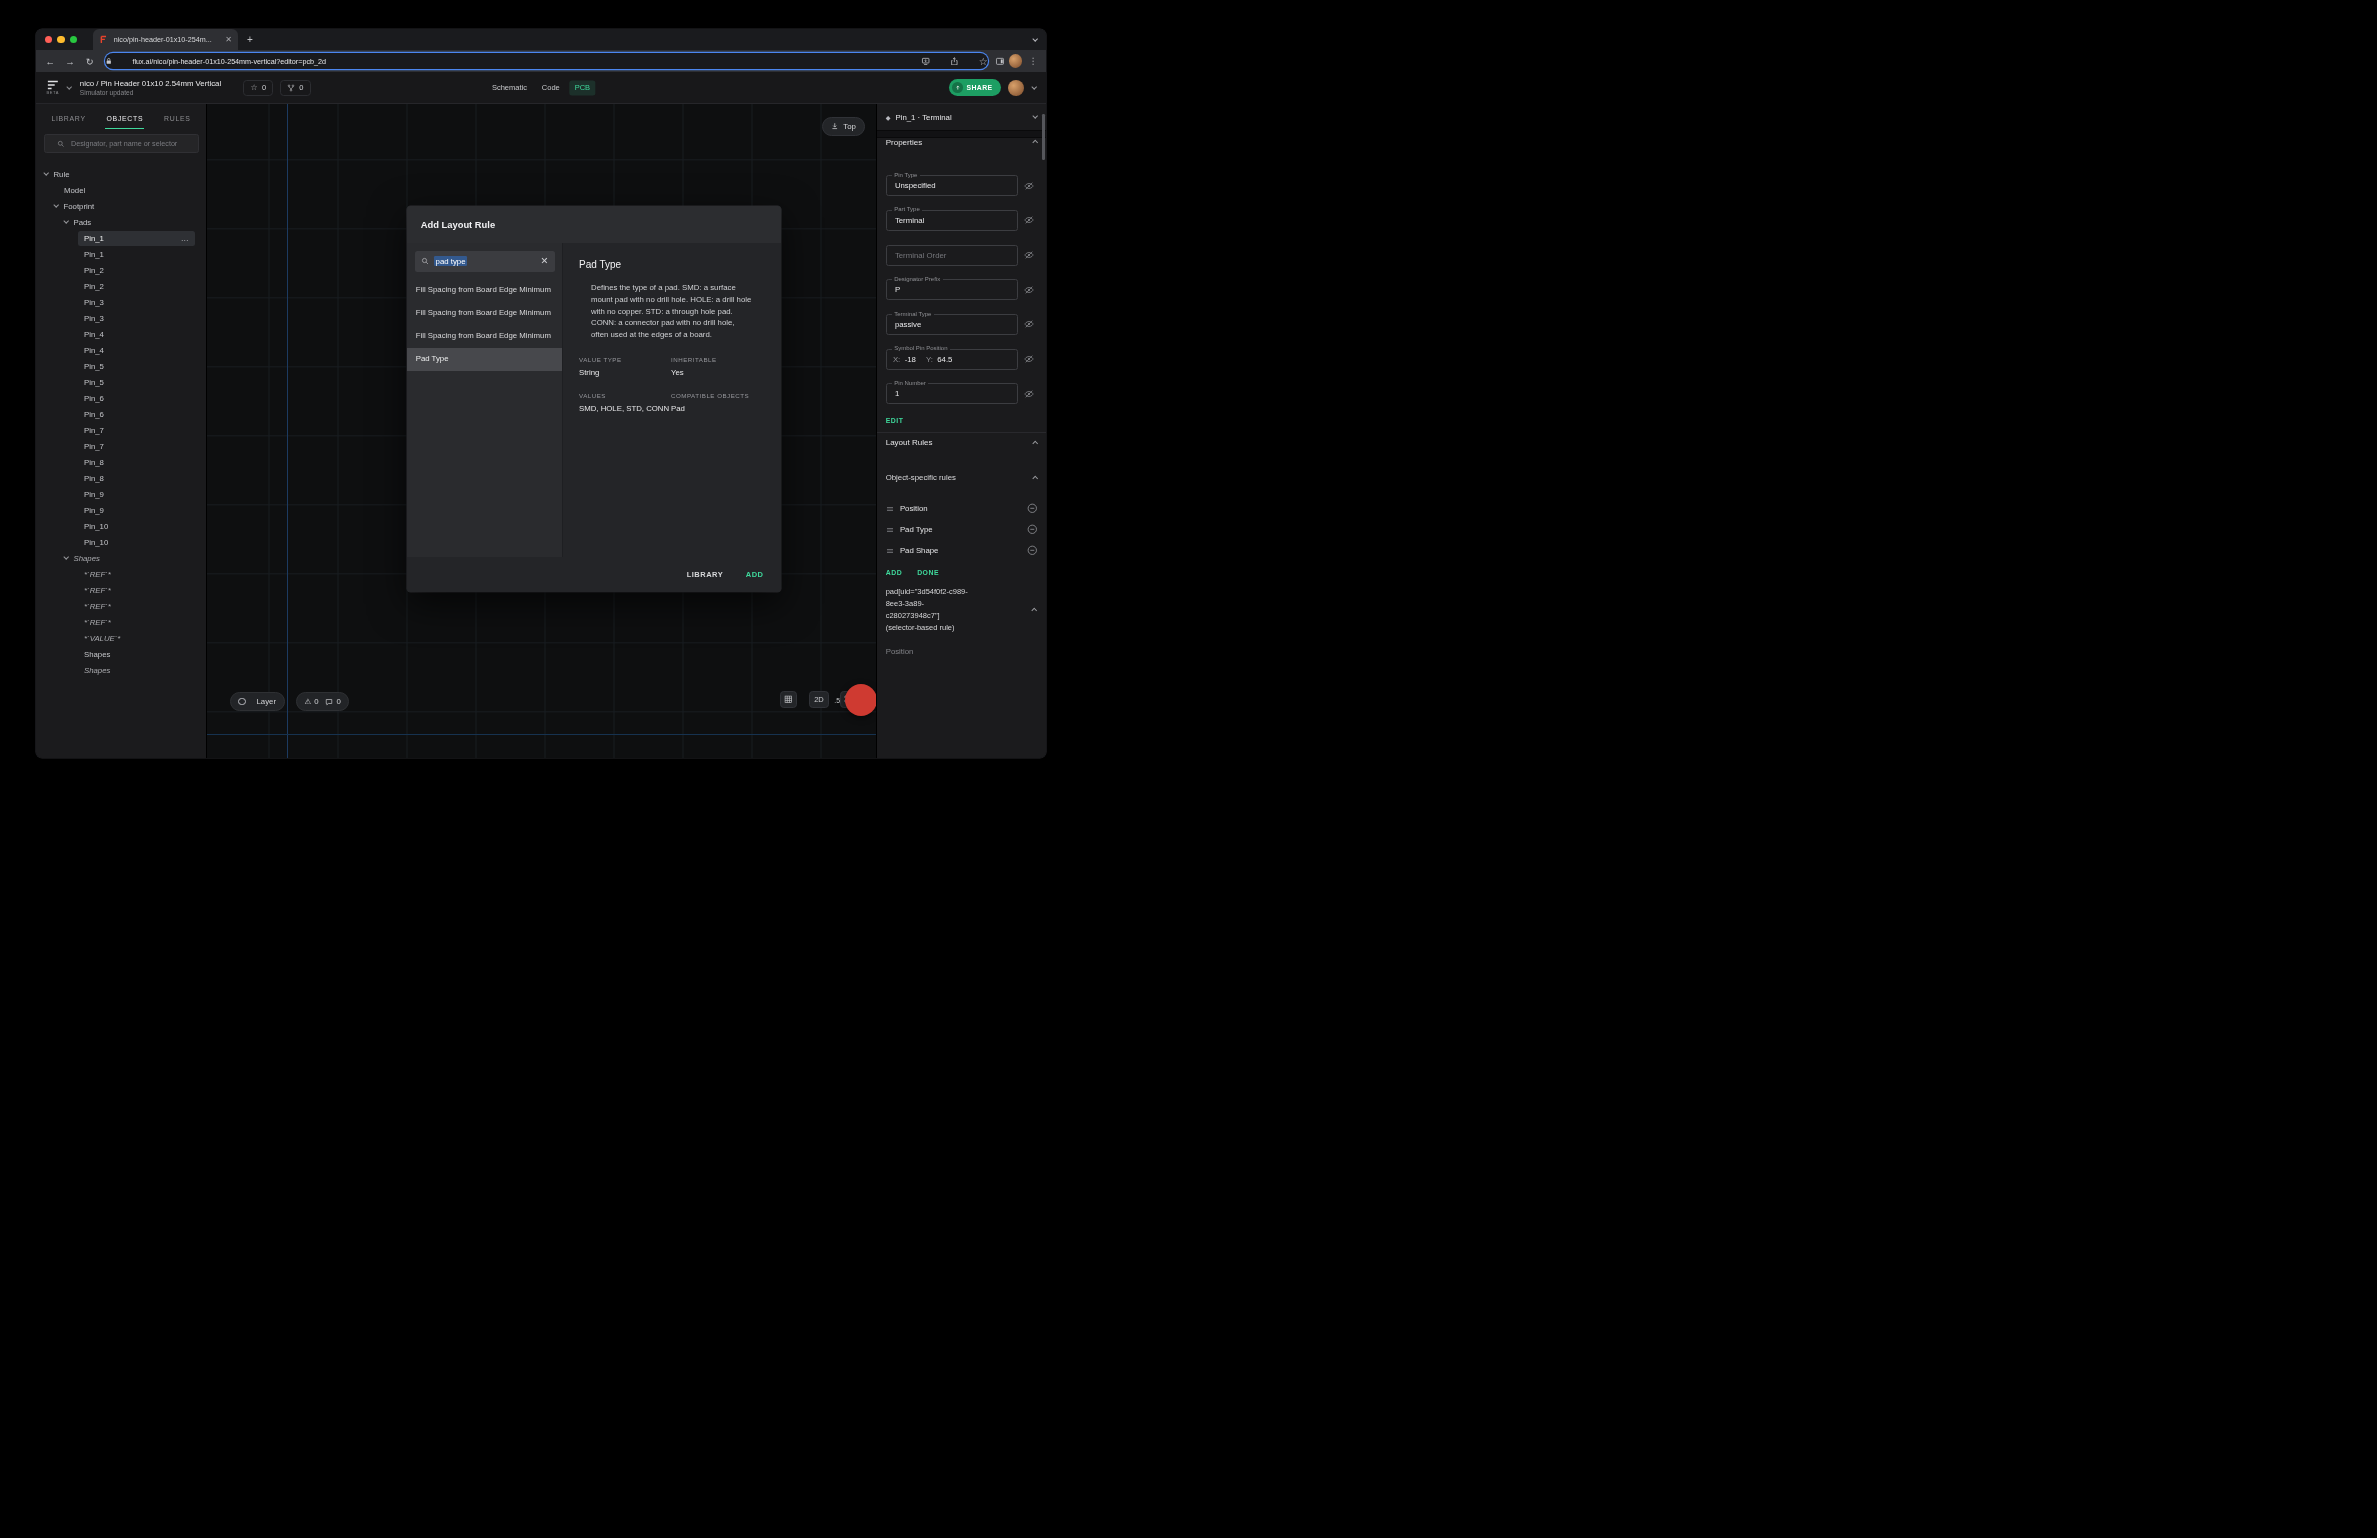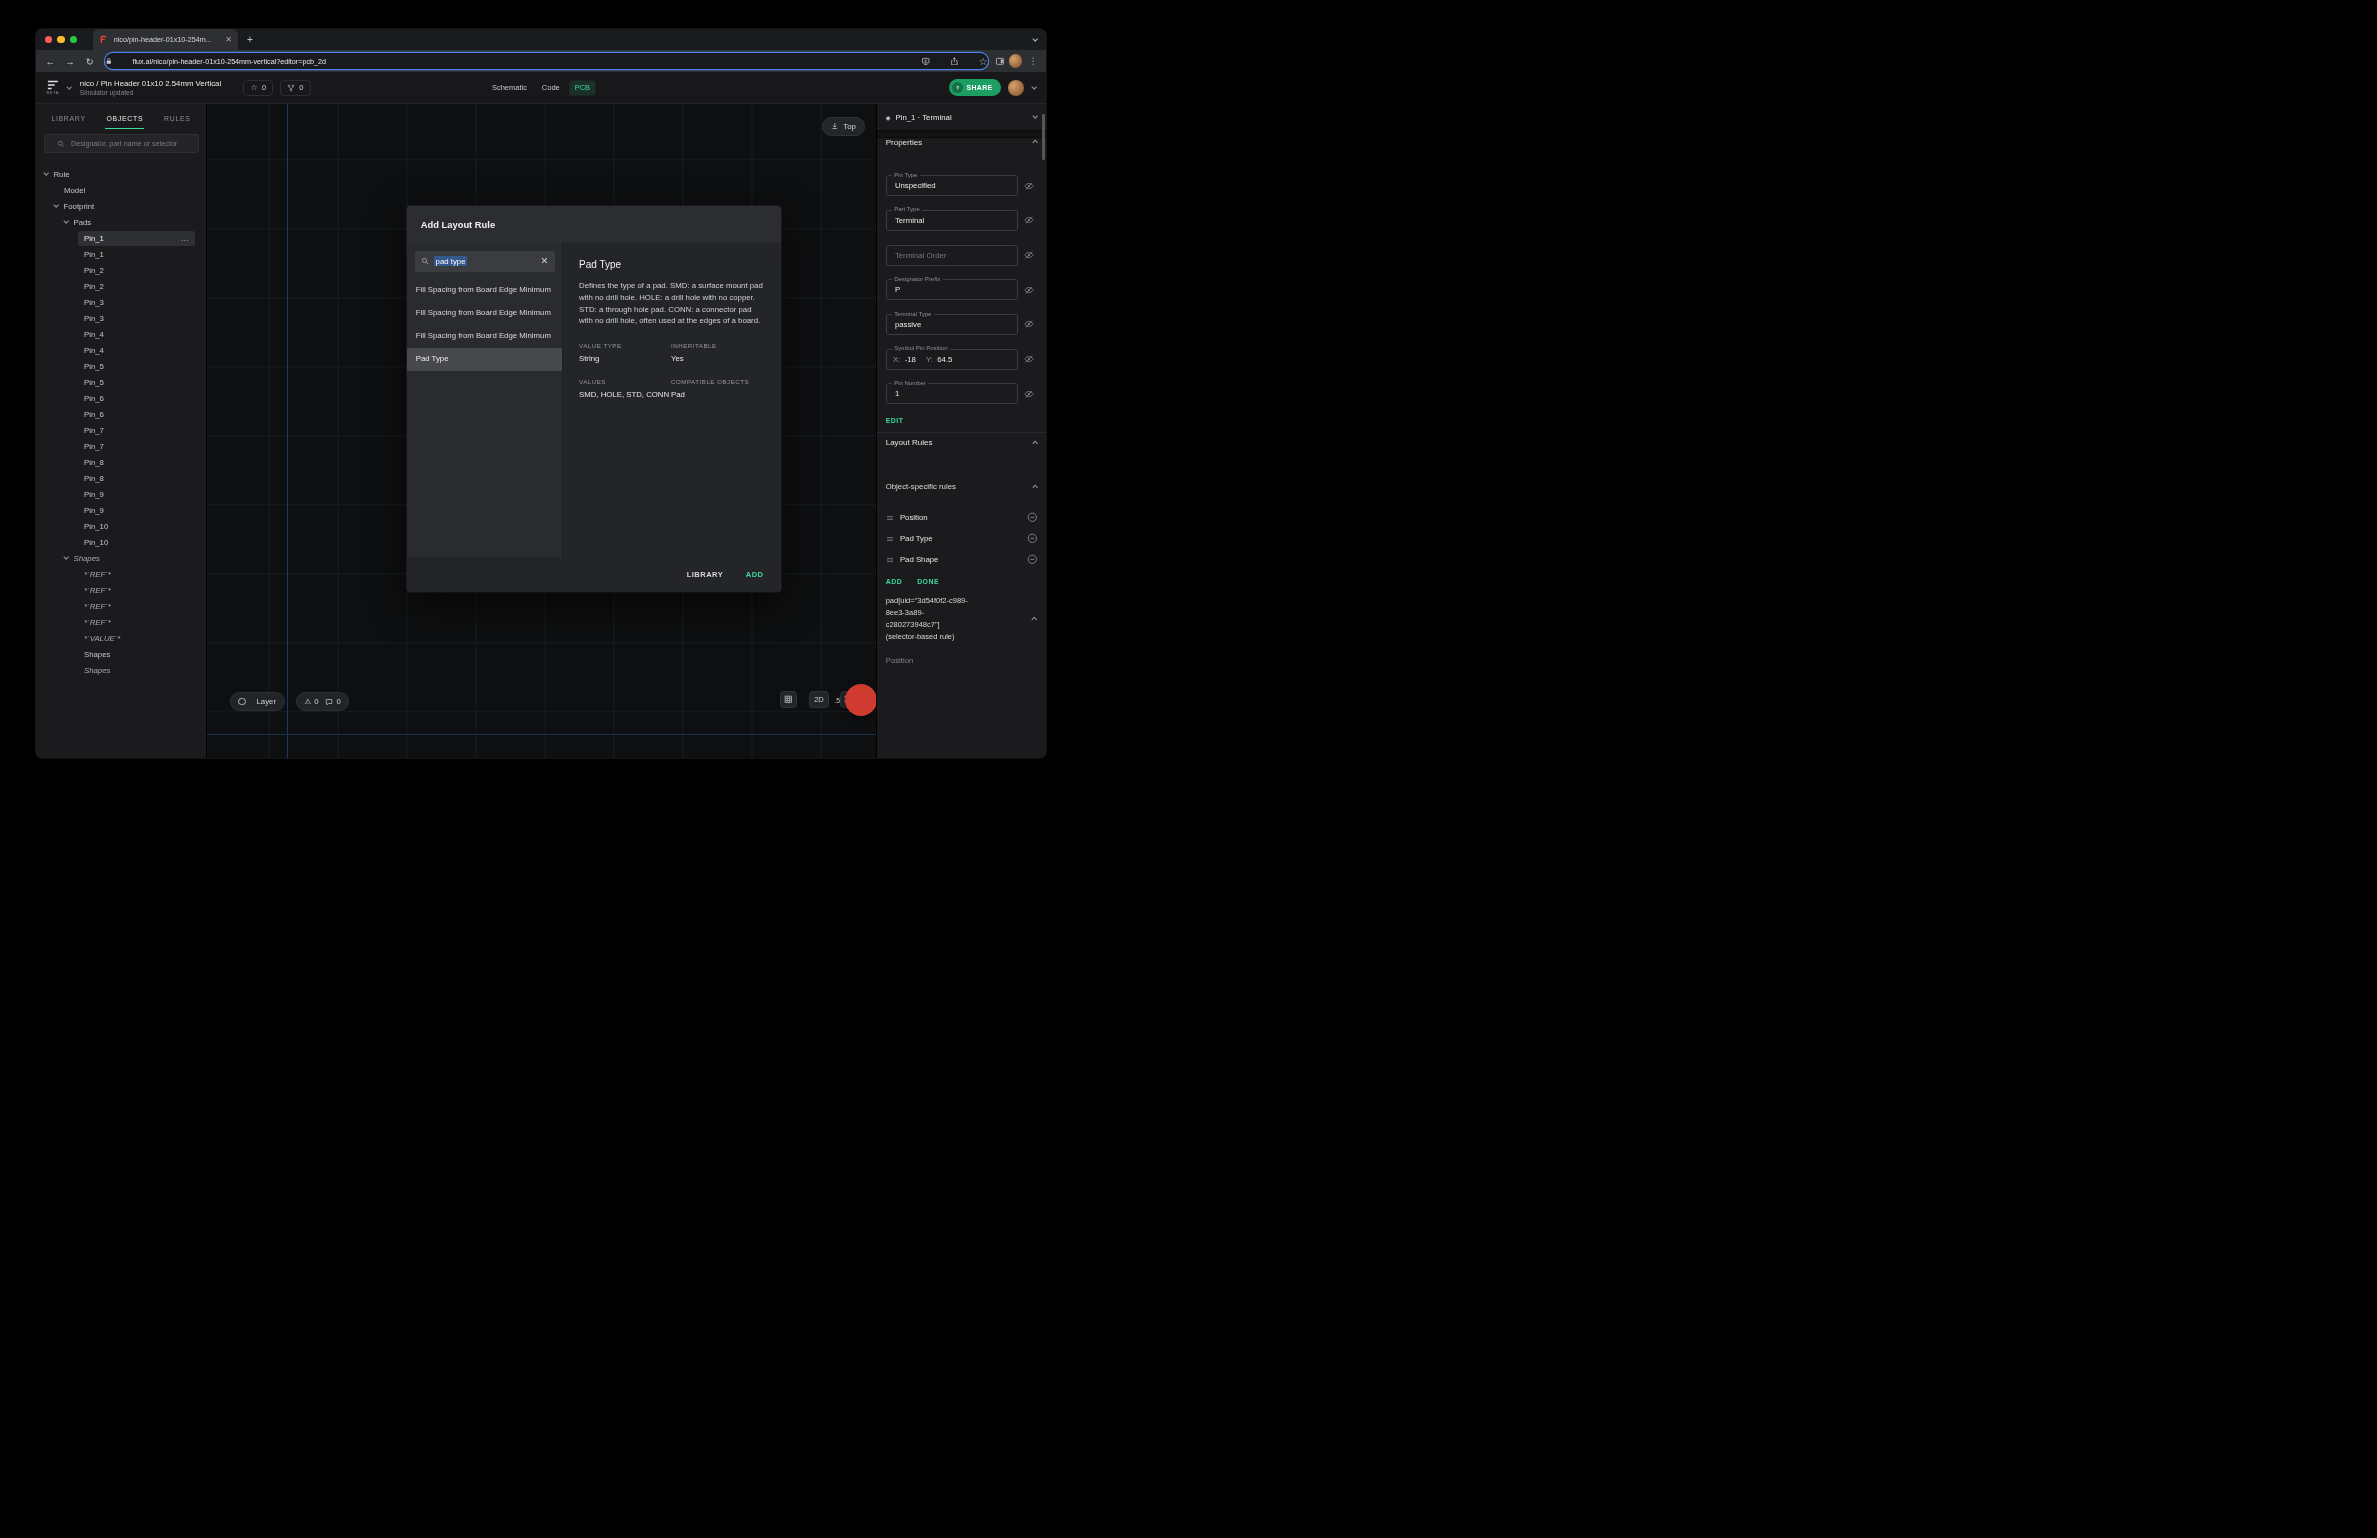--- a/index.html
+++ b/index.html
@@ -119,21 +119,21 @@
        align-items:center;padding:0 6.2px;font-size:7.8px;color:#e7e7e9}
   .flabel{position:absolute;top:-4.4px;left:5px;font-size:6px;color:#8f9094;background:#1b1b1d;padding:0 2.5px}
   .fld input{width:100%;background:none;border:none;outline:none;color:inherit;font:inherit}
   .fld input::placeholder{color:#76777c}
   .xy-lab{color:#8f9094;margin-right:4.4px}
   .xy-val{color:#e7e7e9;margin-right:10px}
   .eyebtn{width:16px;height:16px;display:flex;align-items:center;justify-content:center;color:#8a8b90;flex:none}
   .grnlink{color:var(--green);font-size:6.9px;font-weight:bold;letter-spacing:0.5px}
   .editrow{margin:10px 0 5px}
   .hr{height:0.6px;background:#29292d;margin:6.2px -8.7px}
-  .sect-head.sub{font-size:7.8px;color:#d9d9db;height:25px;margin-top:15px}
+  .sect-head.sub{font-size:7.8px;color:#d9d9db;height:25px;margin-top:6px}
   .rrow{height:21px;display:flex;align-items:center;gap:6.2px;color:#e2e2e4;font-size:7.8px}
   .ham{color:#97989d;display:flex}
   .minusbtn{margin-left:auto;color:#8e8f94;display:flex}
   .linkrow{display:flex;gap:15px;margin:7.5px 0 10px}
   .selectorwrap{position:relative;padding-right:15px}
   .selector{font-size:7.5px;color:#d6d6d8;line-height:1.6;white-space:pre-line}
   .selchev{position:absolute;right:1.2px;top:22.5px;color:#9a9b9f}
   .dimpos{margin-top:13.7px;color:#808186;font-size:7.8px}
 
   .wthumb{position:absolute;right:1.2px;top:85px;width:2.5px;height:46px;background:#55565b;border-radius:1.2px;z-index:60}
@@ -146,21 +146,21 @@
   .mmid{flex:1;display:flex;min-height:0}
   .mlist{width:156px;flex:none;background:#2a2b2e;border-right:0.6px solid #1e1f22;display:flex;flex-direction:column}
   .msearch{margin:7.5px;height:21px;flex:none;background:#3b3c40;border-radius:2.5px;display:flex;align-items:center;gap:5px;padding:0 6.2px}
   .seltext{background:#33598e;color:#fff;font-size:7.8px;padding:0.6px 1.9px;border-radius:1.2px}
   .mclear{margin-left:auto;color:#cccdd1;font-size:9.4px;line-height:1}
   .mrow{padding:6.2px 8.7px;font-size:7.8px;color:#d8d8da;line-height:1.35}
   .mrow.single{padding:6.2px 8.7px}
   .mrow.sel{background:#47484c;color:#eceded}
   .mdetail{flex:1;padding:13.7px 16px;overflow:hidden}
   .dtitle{font-size:10px;color:#f1f1f3;margin:2.5px 0 10px}
-  .ddesc{font-size:7.8px;color:#cfd0d3;line-height:1.5;max-width:209px;margin:0}
+  .ddesc{font-size:7.8px;color:#cfd0d3;line-height:1.5;max-width:209px;margin:12px}
   .dgrid{display:grid;grid-template-columns:92px 1fr;row-gap:5px;margin-top:15px}
   .dlab{font-size:6.2px;color:#95969b;letter-spacing:0.5px}
   .dval{font-size:7.8px;color:#e6e6e8}
   .mfoot{height:35px;flex:none;display:flex;align-items:center;justify-content:flex-end;gap:22.5px;padding:0 17.5px;background:#242528}
   .cancelbtn{color:#d6d7d9;font-size:7.5px;font-weight:bold;letter-spacing:0.5px}
   .addbtn{color:var(--green);font-size:7.5px;font-weight:bold;letter-spacing:0.5px}
   svg{display:block}
 </style>
 </head>
 <body>

